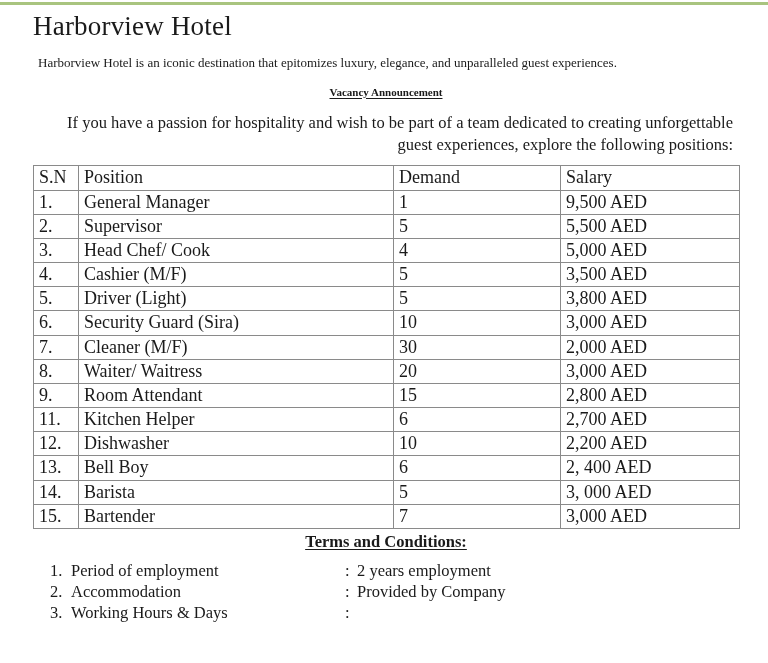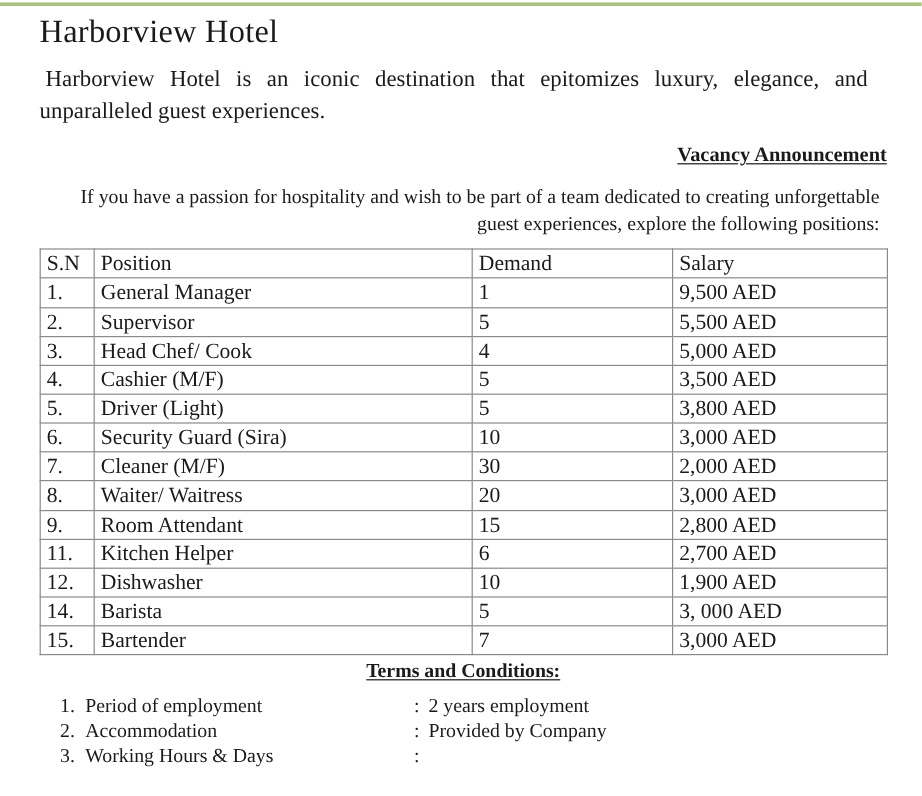--- a/index.html
+++ b/index.html
@@ -36,31 +36,31 @@
     width: 706px;
   }
   .doc-title {
     font-size: 27px;
     font-weight: normal;
     line-height: 1.15;
     margin: 0 0 2px 0;
     letter-spacing: 0.2px;
   }
   .intro-para {
-    font-size: 19px;
+    font-size: 13px;
     line-height: 1.35;
     margin: 12px 0 12px 0;
     width: 690px;
     text-align: justify;
     text-indent: 5px;
   }
   .center-heading {
-    font-size: 17px;
+    font-size: 11px;
     font-weight: bold;
-    text-align: right;
+    text-align: center;
     margin: 14px 0 0 0;
     width: 706px;
   }
   .center-heading span {
     text-decoration: underline;
     text-underline-offset: 2px;
   }
   .lead-para {
     font-size: 16.5px;
     line-height: 1.36;
@@ -229,21 +229,27 @@
           <tr>
             <td class="sn-cell">11.</td>
             <td>Kitchen Helper</td>
             <td>6</td>
             <td>2,700 AED</td>
           </tr>
           <tr>
             <td class="sn-cell">12.</td>
             <td>Dishwasher</td>
             <td>10</td>
-            <td>1,900 AED</td>
+            <td>2,200 AED</td>
+          </tr>
+          <tr>
+            <td class="sn-cell">13.</td>
+            <td>Bell Boy</td>
+            <td>6</td>
+            <td>2, 400 AED</td>
           </tr>
           <tr>
             <td class="sn-cell">14.</td>
             <td>Barista</td>
             <td>5</td>
             <td>3, 000 AED</td>
           </tr>
           <tr>
             <td class="sn-cell">15.</td>
             <td>Bartender</td>

